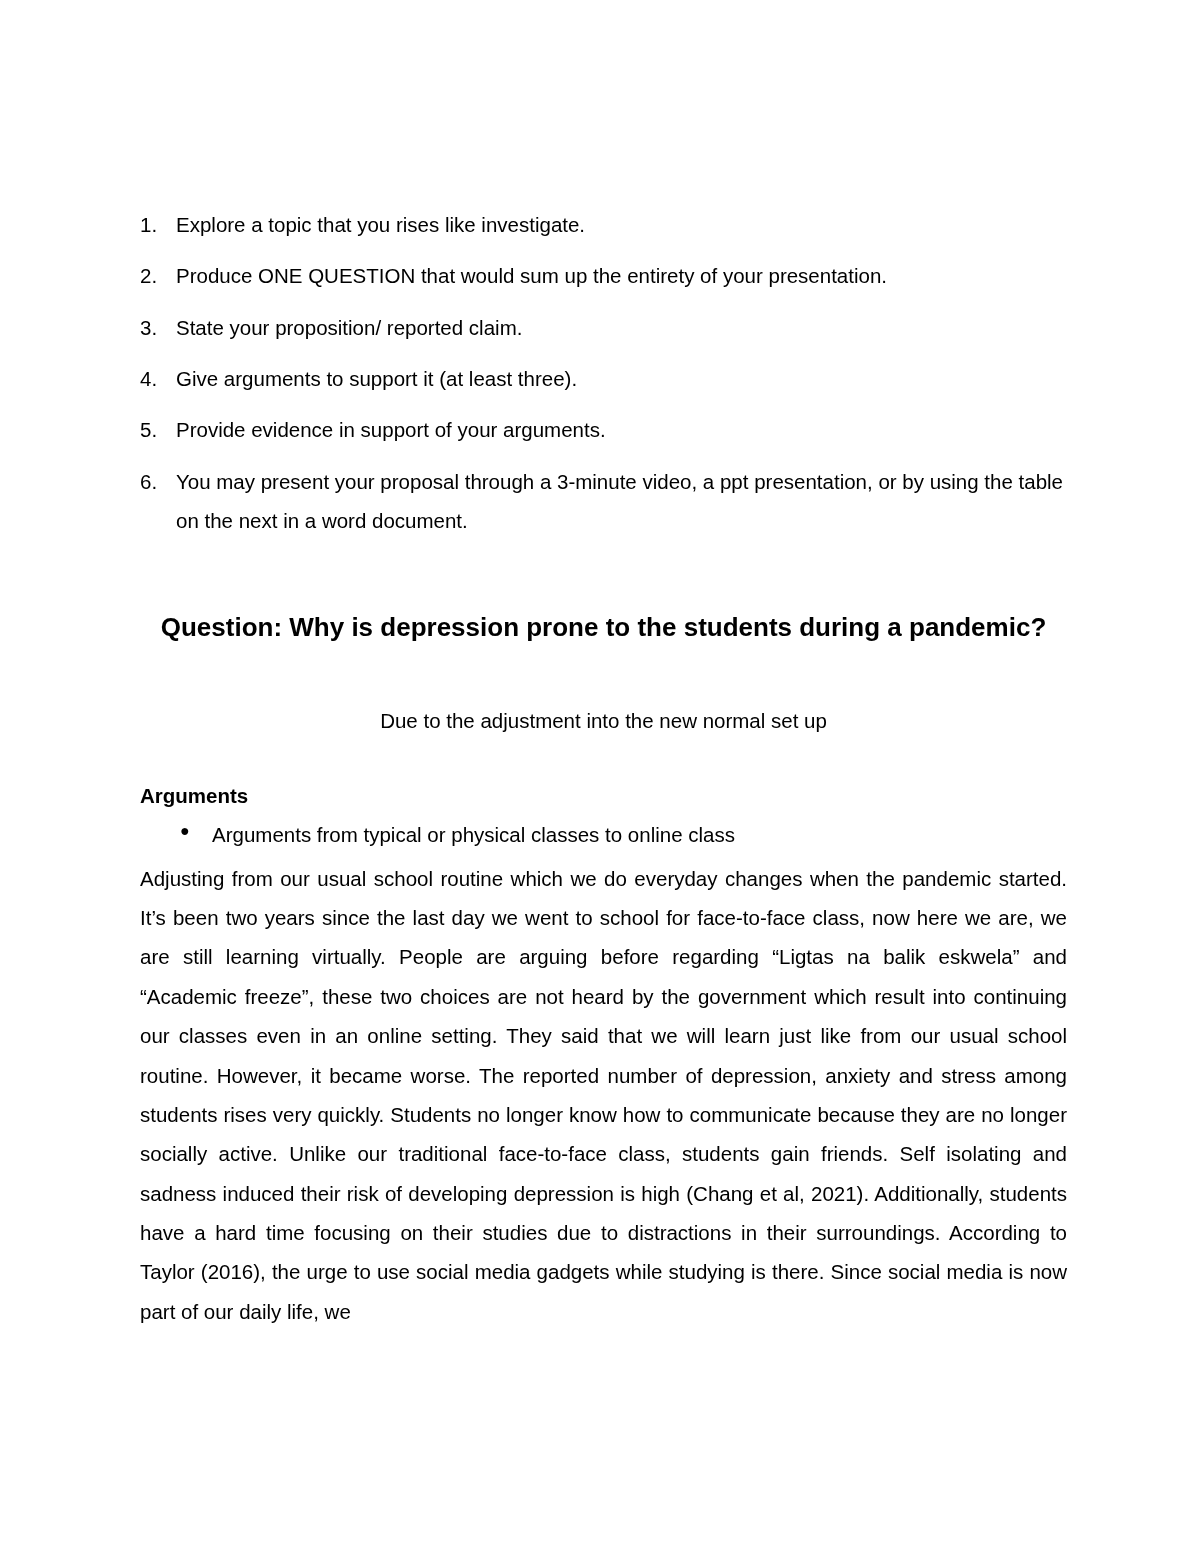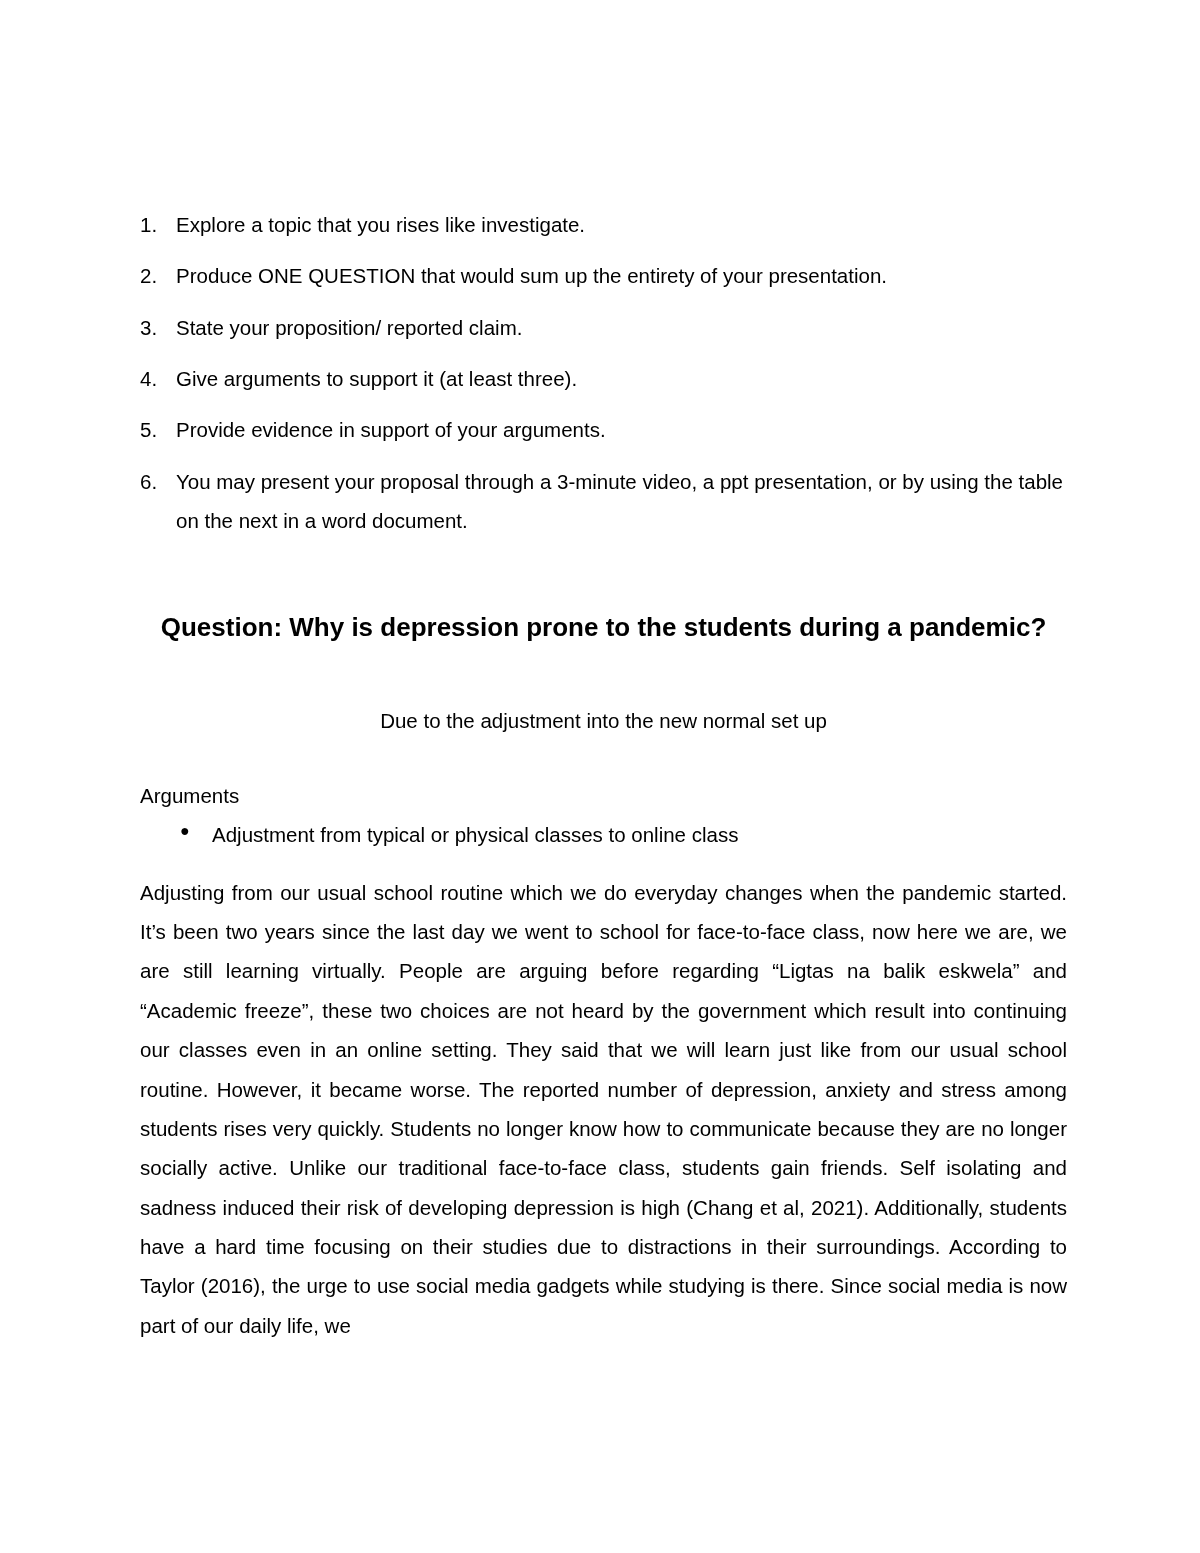--- a/index.html
+++ b/index.html
@@ -51,21 +51,21 @@
     font-weight: bold;
     font-size: 26px;
     line-height: 1.9;
   }
   .centered {
     text-align: center;
     font-size: 20.5px;
     line-height: 1.9;
   }
   .heading-bold {
-    font-weight: normal;
+    font-weight: bold;
     font-size: 20.5px;
     line-height: 1.9;
     text-align: left;
   }
   .bullet-item {
     display: flex;
     align-items: flex-start;
     font-size: 20.5px;
     line-height: 1.9;
     margin-left: 40px;
@@ -73,21 +73,21 @@
   .bullet-item .dot {
     flex: 0 0 32px;
     font-size: 16px;
     line-height: 1.9;
   }
   .body-par {
     font-size: 20.5px;
     line-height: 1.92;
     text-align: justify;
     text-justify: inter-word;
-    margin-top: 18px;
+    margin-top: 4px;
   }
   .q-indent {
     padding-left: 0;
   }
 </style>
 </head>
 <body>
 
 <div class="page">
 
@@ -125,18 +125,18 @@
   <div class="spacer-lg"></div>
 
   <div class="centered">Due to the adjustment into the new normal set up</div>
 
   <div class="spacer-md"></div>
 
   <div class="heading-bold">Arguments</div>
 
   <div class="bullet-item">
     <span class="dot">●</span>
-    <span>Adjustment from typical or physical classes to online class</span>
+    <span>Arguments from typical or physical classes to online class</span>
   </div>
 
   <div class="body-par">Adjusting from our usual school routine which we do everyday changes when the pandemic started. It’s been two years since the last day we went to school for face-to-face class, now here we are, we are still learning virtually. People are arguing before regarding “Ligtas na balik eskwela” and “Academic freeze”, these two choices are not heard by the government which result into continuing our classes even in an online setting. They said that we will learn just like from our usual school routine. However, it became worse. The reported number of depression, anxiety and stress among students rises very quickly. Students no longer know how to communicate because they are no longer socially active. Unlike our traditional face-to-face class, students gain friends. Self isolating and sadness induced their risk of developing depression is high (Chang et al, 2021). Additionally, students have a hard time focusing on their studies due to distractions in their surroundings. According to Taylor (2016), the urge to use social media gadgets while studying is there. Since social media is now part of our daily life, we</div>
 
 </div>
 
 </body></html>

